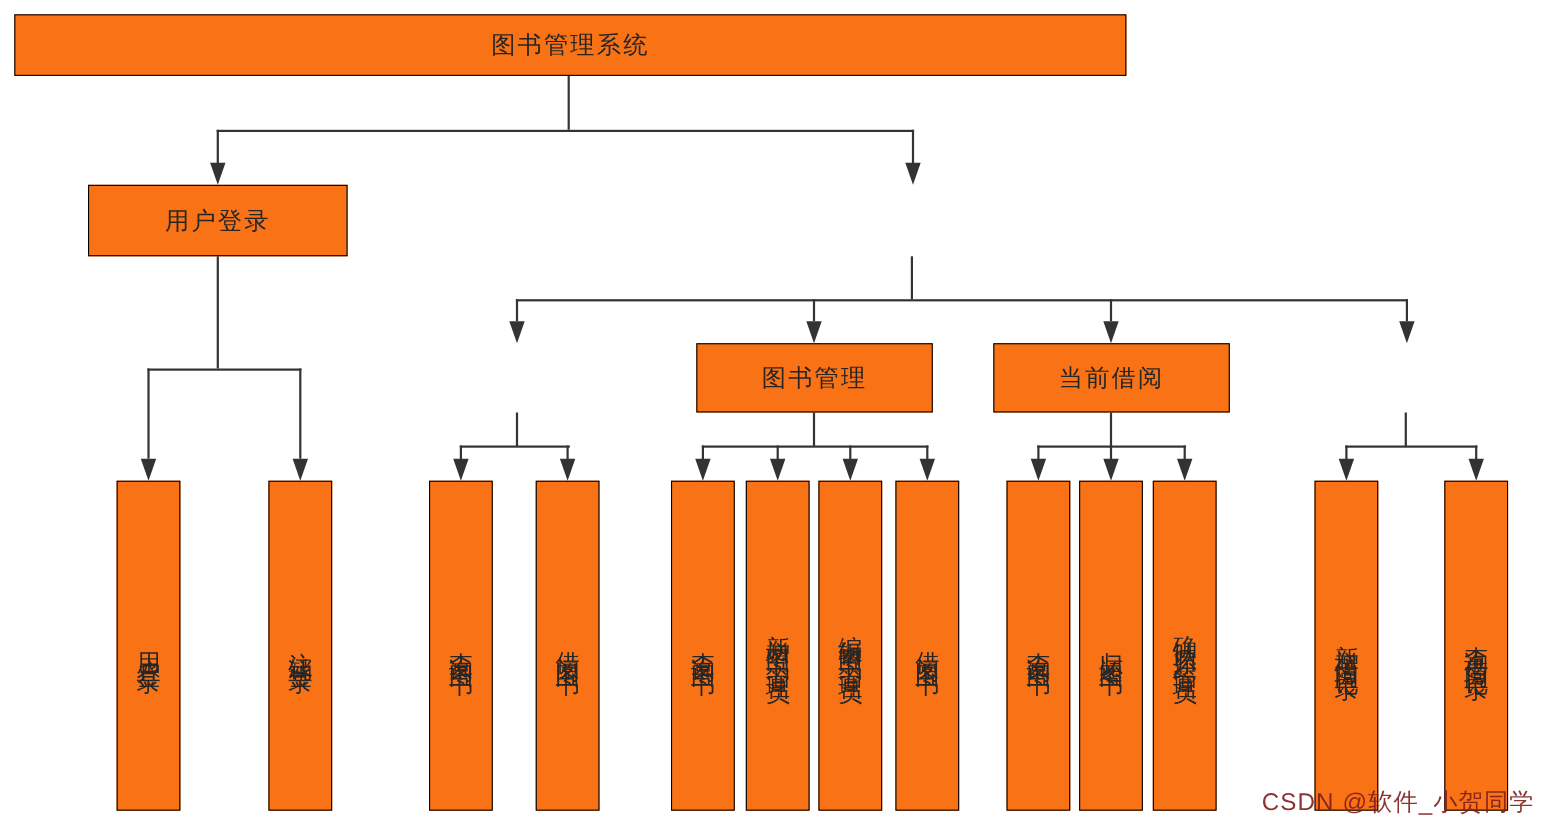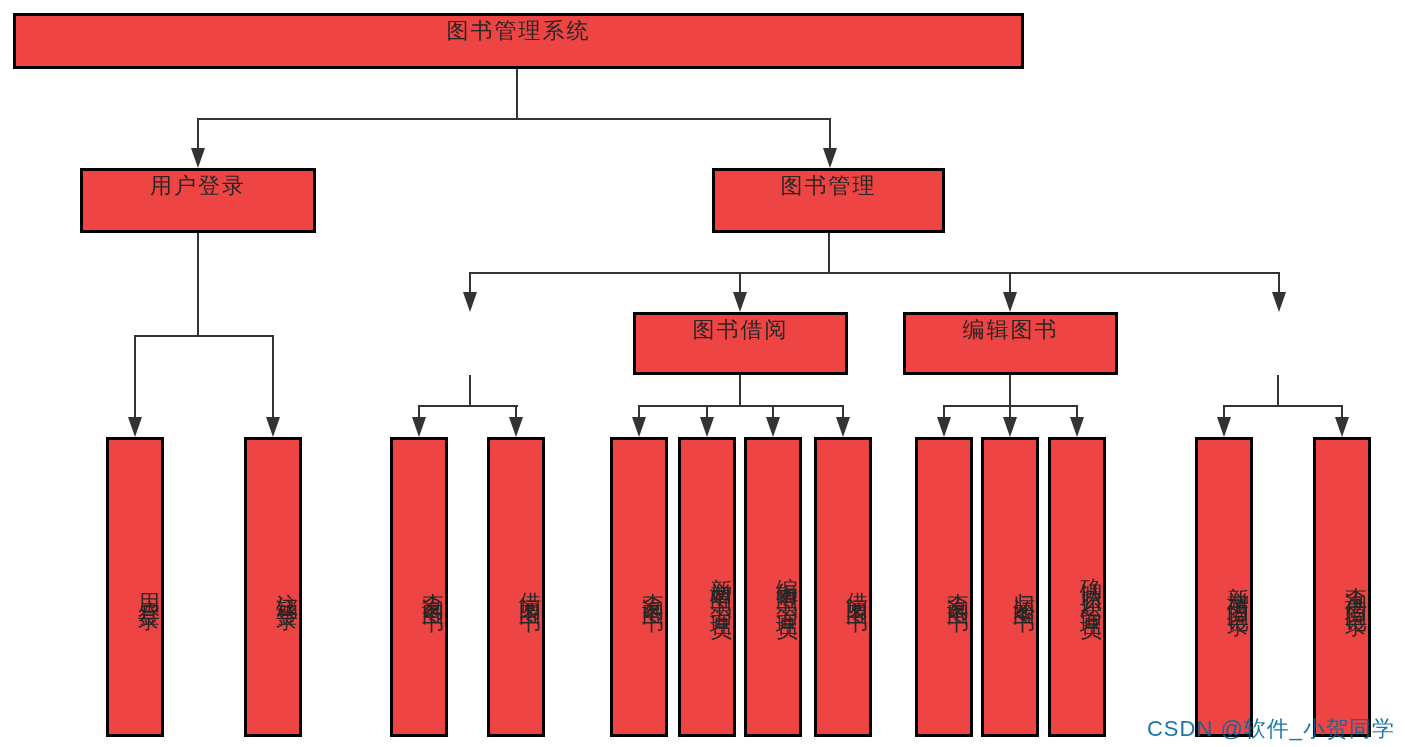--- a/index.html
+++ b/index.html
@@ -1,36 +1,36 @@
 <!DOCTYPE html>
 <html><head>
 <meta charset="utf-8">
 <style>
   html,body{margin:0;padding:0;background:#ffffff;}
   .canvas{
     position:relative;width:1405px;height:747px;background:#ffffff;overflow:hidden;
     font-family:"Liberation Sans","DejaVu Sans",sans-serif;
   }
   .box{
-    position:absolute;box-sizing:border-box;border:3px solid #000000;background:#ef4444;
-    display:flex;justify-content:center;color:#262626;
+    position:absolute;box-sizing:border-box;border:1px solid #000000;background:#f97316;
+    display:flex;align-items:center;justify-content:center;color:#262626;
   }
   .hbox{font-size:22px;letter-spacing:2px;}
   .vbox{
     writing-mode:vertical-rl;text-orientation:mixed;
     font-size:22px;letter-spacing:6px;line-height:1.1;
   }
   .line{position:absolute;background:#333333;}
   .arrow{
     position:absolute;width:0;height:0;
     border-left:7px solid transparent;border-right:7px solid transparent;
     border-top:20px solid #333333;
   }
   .watermark{
-    position:absolute;right:10px;bottom:3px;font-size:22px;color:#0369a1;
+    position:absolute;right:10px;bottom:3px;font-size:22px;color:#7f1d1d;
     opacity:.9;z-index:5;letter-spacing:1px;
   }
 </style>
 </head>
 <body>
 
 <div class="canvas">
 
   <div class="box hbox" style="left:13px;top:13px;width:1011px;height:56px;">
     <span>图书管理系统</span>
@@ -38,23 +38,20 @@
 
   <div class="line" style="left:516px;top:69px;width:2px;height:49px;"></div>
   <div class="line" style="left:197px;top:118px;width:634px;height:2px;"></div>
   <div class="line" style="left:197px;top:118px;width:2px;height:32px;"></div>
   <div class="arrow" style="left:191px;top:148px;"></div>
   <div class="line" style="left:829px;top:118px;width:2px;height:32px;"></div>
   <div class="arrow" style="left:823px;top:148px;"></div>
 
   <div class="box hbox" style="left:80px;top:168px;width:236px;height:65px;">
     <span>用户登录</span>
-  </div>
-  <div class="box hbox" style="left:712px;top:168px;width:233px;height:65px;">
-    <span>图书管理</span>
   </div>
 
   <div class="line" style="left:197px;top:233px;width:2px;height:102px;"></div>
   <div class="line" style="left:134px;top:335px;width:140px;height:2px;"></div>
   <div class="line" style="left:134px;top:335px;width:2px;height:82px;"></div>
   <div class="arrow" style="left:128px;top:417px;"></div>
   <div class="line" style="left:272px;top:335px;width:2px;height:82px;"></div>
   <div class="arrow" style="left:266px;top:417px;"></div>
 
   <div class="box vbox" style="left:106px;top:437px;width:58px;height:300px;">
@@ -69,24 +66,24 @@
   <div class="line" style="left:469px;top:272px;width:2px;height:20px;"></div>
   <div class="arrow" style="left:463px;top:292px;"></div>
   <div class="line" style="left:739px;top:272px;width:2px;height:20px;"></div>
   <div class="arrow" style="left:733px;top:292px;"></div>
   <div class="line" style="left:1009px;top:272px;width:2px;height:20px;"></div>
   <div class="arrow" style="left:1003px;top:292px;"></div>
   <div class="line" style="left:1278px;top:272px;width:2px;height:20px;"></div>
   <div class="arrow" style="left:1272px;top:292px;"></div>
 
   <div class="box hbox" style="left:633px;top:312px;width:215px;height:63px;">
-    <span>图书借阅</span>
+    <span>图书管理</span>
   </div>
   <div class="box hbox" style="left:903px;top:312px;width:215px;height:63px;">
-    <span>编辑图书</span>
+    <span>当前借阅</span>
   </div>
 
   <div class="line" style="left:469px;top:375px;width:2px;height:31px;"></div>
   <div class="line" style="left:418px;top:405px;width:100px;height:2px;"></div>
   <div class="line" style="left:418px;top:405px;width:2px;height:14px;"></div>
   <div class="arrow" style="left:412px;top:417px;"></div>
   <div class="line" style="left:515px;top:405px;width:2px;height:14px;"></div>
   <div class="arrow" style="left:509px;top:417px;"></div>
 
   <div class="line" style="left:739px;top:375px;width:2px;height:31px;"></div>

